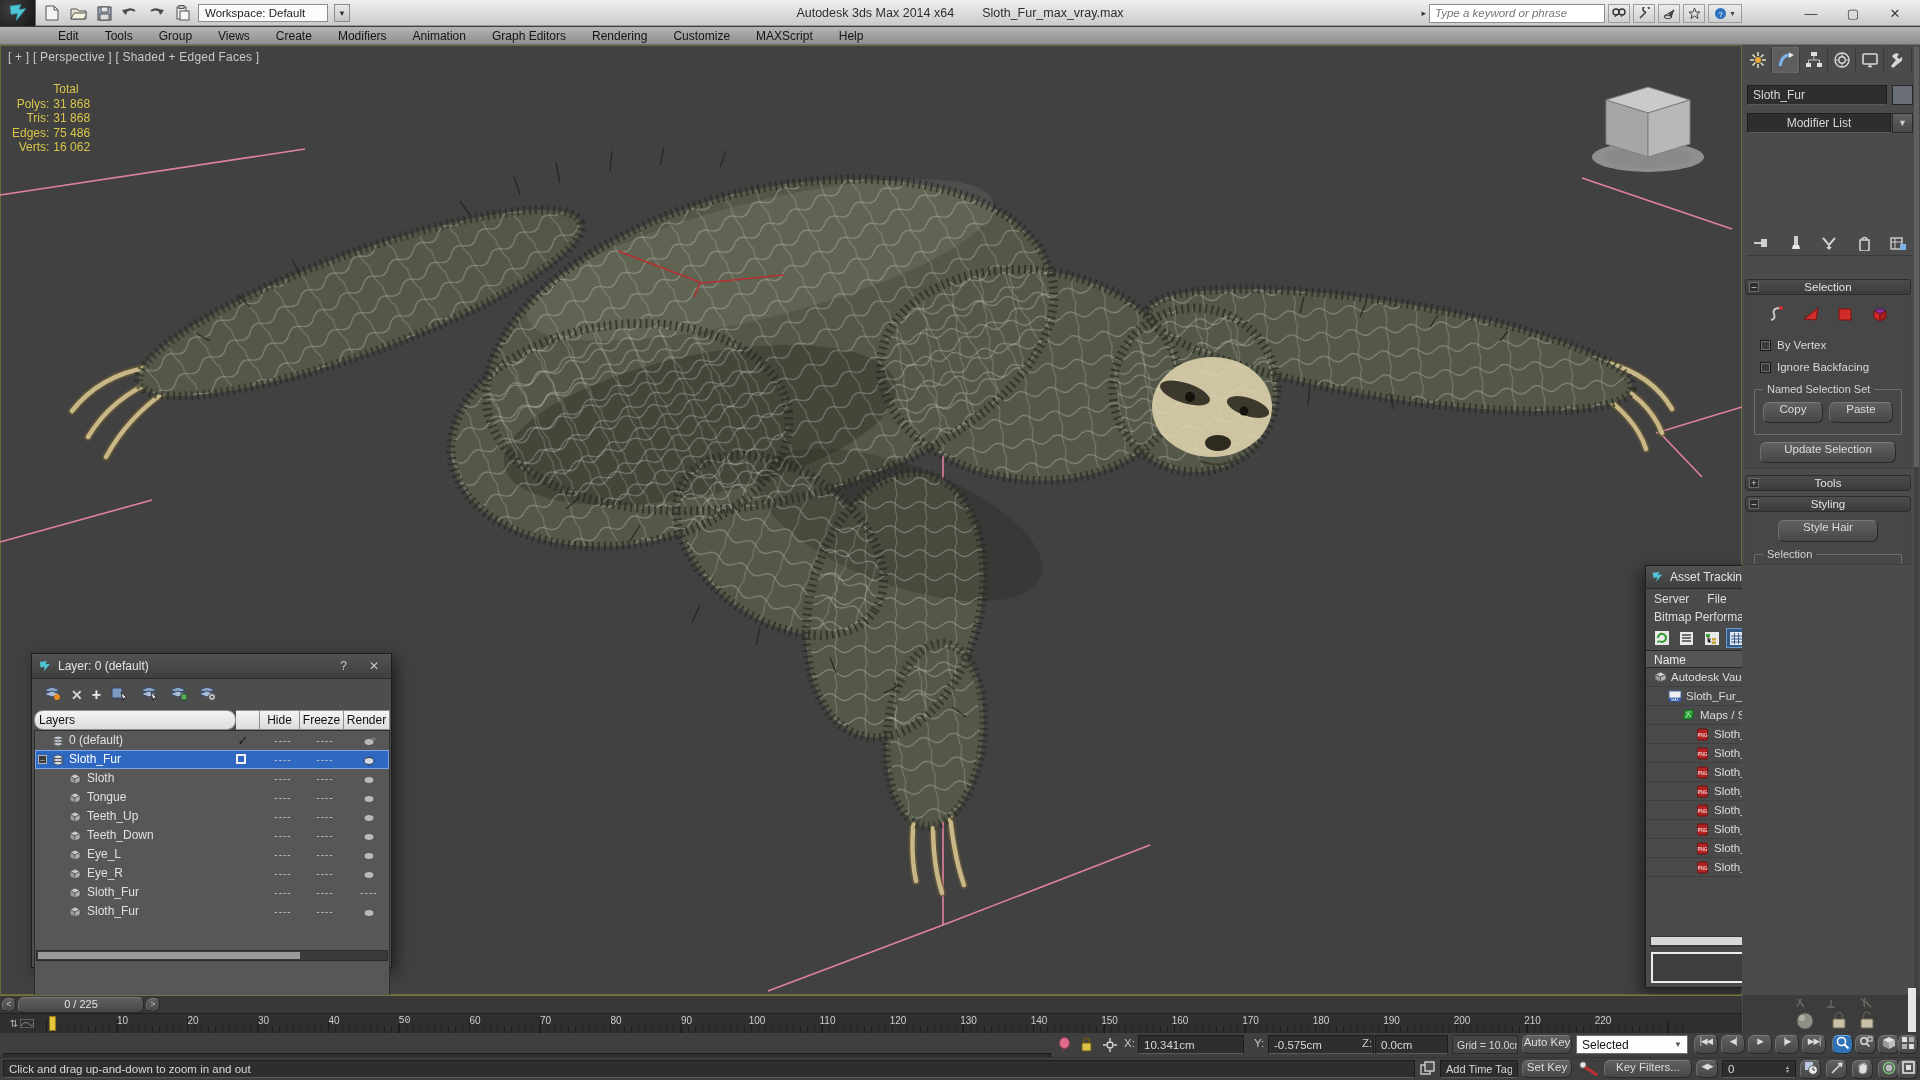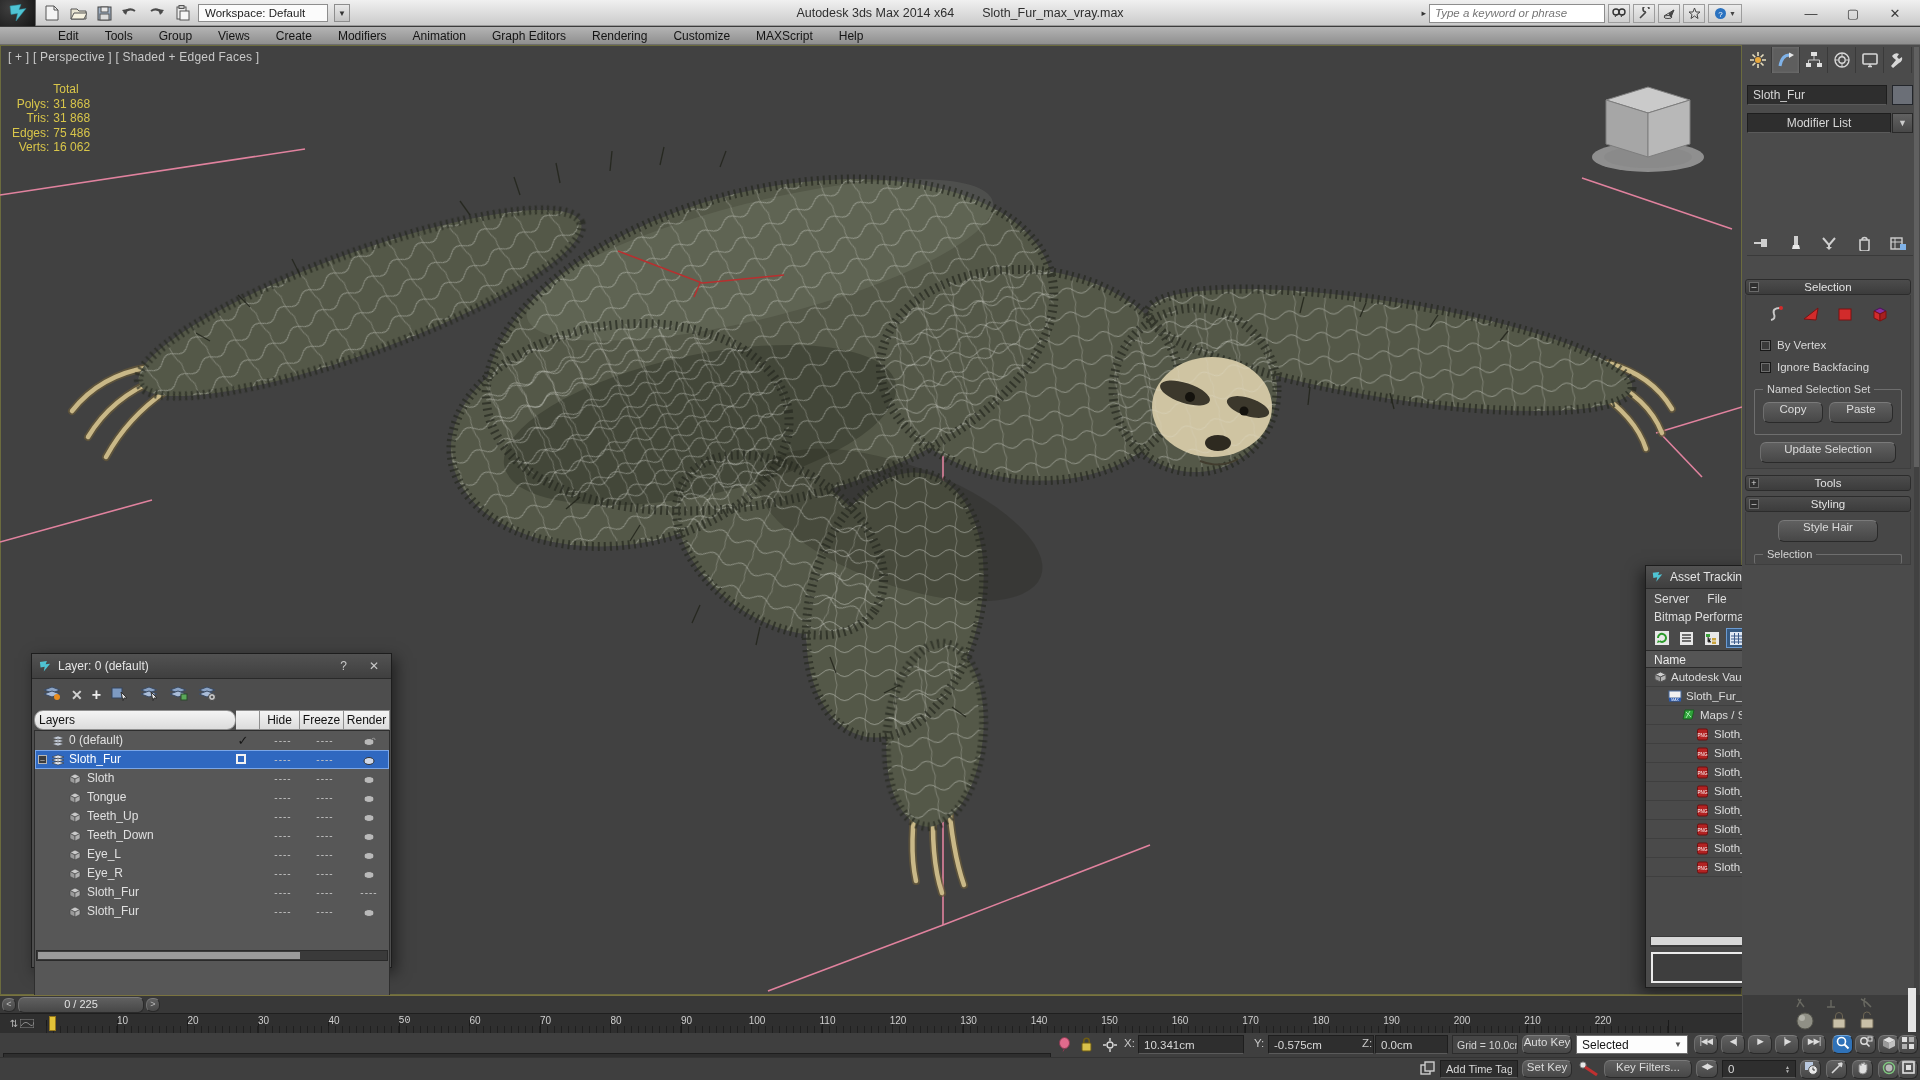--- a/index.html
+++ b/index.html
@@ -1052,20 +1052,23 @@
     <svg width="14" height="14" viewBox="0 0 14 14">
         <rect x="1" y="1" width="5" height="5" fill="#e0e0e0"></rect>
         <rect x="8" y="1" width="5" height="5" fill="#b0b0b0"></rect>
         <rect x="1" y="8" width="5" height="5" fill="#b0b0b0"></rect>
         <rect x="8" y="8" width="5" height="5" fill="#e0e0e0"></rect>
       </svg>
     </div>
 </div>
 
 <div class="statusrow2">
+  <div class="promptfield sunk">
+    <span>Click and drag up-and-down to zoom in and out</span>
+    </div>
   <span class="abs" style="left:1420px;top:3px;">
     <svg width="15" height="15" viewBox="0 0 15 15">
         <rect x="1" y="4" width="9" height="9" fill="none" stroke="#cfcfcf" stroke-width="1.4"></rect>
         <rect x="5" y="1" width="9" height="9" fill="#4b4b4b" stroke="#cfcfcf" stroke-width="1.4"></rect>
       </svg></span>
   <div class="coordfield sunk" style="left:1440px;top:2px;width:78px;height:18px;font-size:11px;">
     <span style="white-space:nowrap;overflow:hidden;">Add Time Tag</span>
     </div>
   <div class="btn3d abs" style="left:1522px;top:2px;width:50px;height:18px;">
     <span>Set Key</span>

